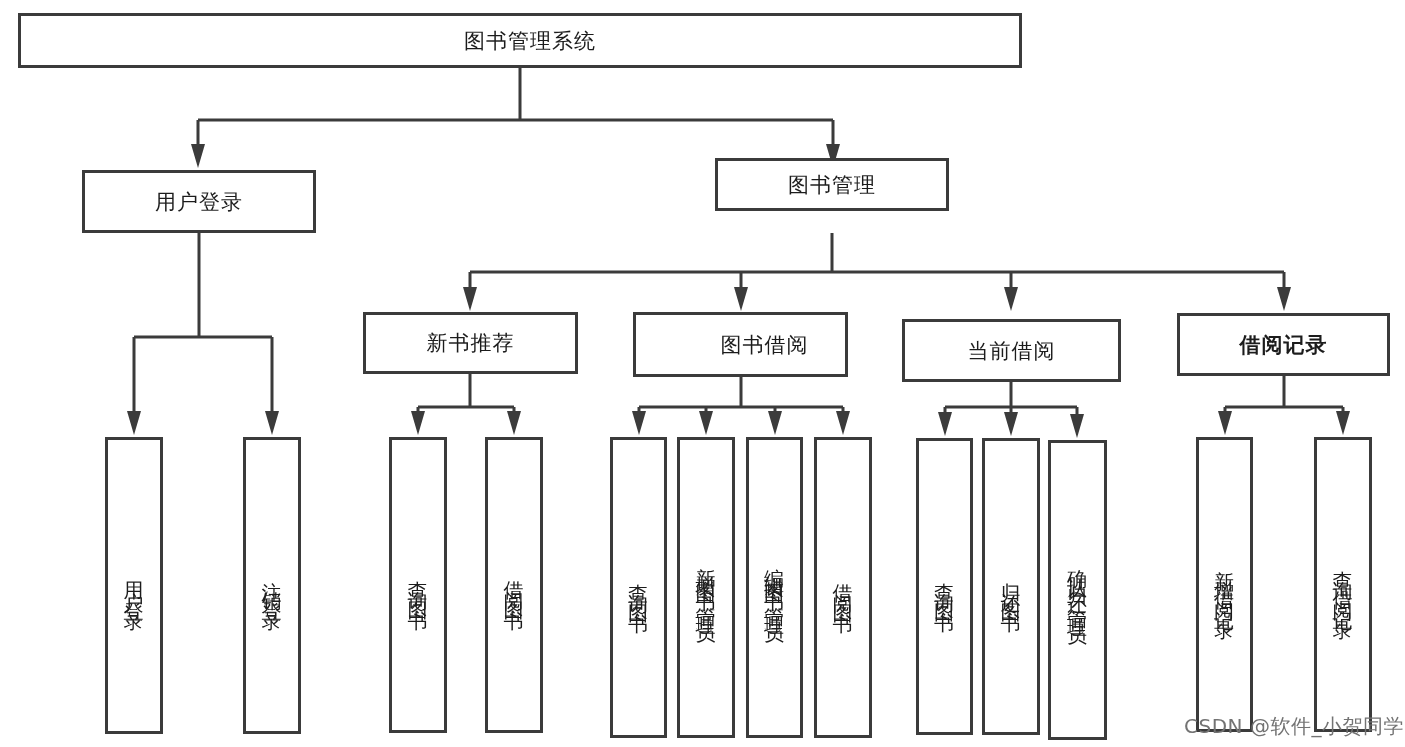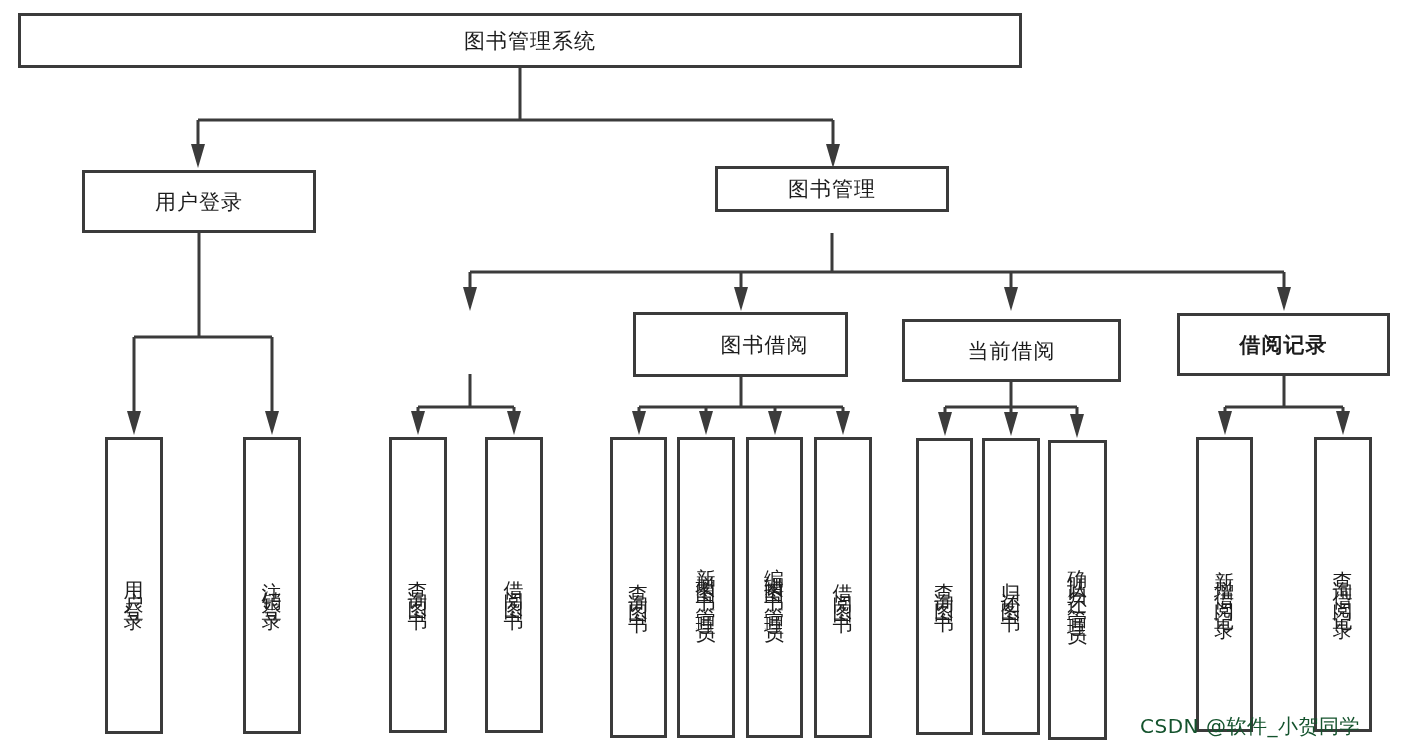--- a/index.html
+++ b/index.html
@@ -24,23 +24,23 @@
   .v-node{
     font-size:20px;
     writing-mode:vertical-rl;
     text-orientation:mixed;
     letter-spacing:10px;
     line-height:1;
   }
   .v-node.long{letter-spacing:8px;}
   .watermark{
     position:absolute;
-    left:1140px;top:713px;
+    left:1184px;top:713px;
     font-size:20px;
-    color:#14532d;
+    color:#737373;
     letter-spacing:0.5px;
     white-space:nowrap;
     z-index:5;
   }
 </style>
 </head>
 <body>
 
 <div class="canvas">
 
@@ -90,22 +90,23 @@
     <g>
       <path d="M1284 376 V407 M1225 407 H1343 M1225 407 V415 M1343 407 V415"></path>
       <polygon points="1218,411 1232,411 1225,435" fill="#3b3b3b" stroke="none"></polygon>
       <polygon points="1336,411 1350,411 1343,435" fill="#3b3b3b" stroke="none"></polygon>
     </g>
   </svg>
 
   <div class="node h-node" style="left:18px;top:13px;width:1004px;height:55px;padding-left:20px;">图书管理系统</div>
 
   <div class="node h-node" style="left:82px;top:170px;width:234px;height:63px;">用户登录</div>
-  <div class="node h-node" style="left:715px;top:166px;width:234px;height:46px;">图书管理</div>
+  <div class="node h-node" style="left:715px;top:158px;width:234px;height:53px;">图书管理</div>
 
+  <div class="node h-node" style="left:363px;top:312px;width:215px;height:62px;">新书推荐</div>
   <div class="node h-node" style="left:633px;top:312px;width:215px;height:65px;padding-left:48px;">图书借阅</div>
   <div class="node h-node" style="left:902px;top:319px;width:219px;height:63px;">当前借阅</div>
   <div class="node h-node" style="left:1177px;top:313px;width:213px;height:63px;font-weight:bold;">借阅记录</div>
 
   <div class="node v-node" style="left:105px;top:437px;width:58px;height:297px;">用户登录</div>
   <div class="node v-node" style="left:243px;top:437px;width:58px;height:297px;">注销登录</div>
 
   <div class="node v-node" style="left:389px;top:437px;width:58px;height:296px;">查询图书</div>
   <div class="node v-node" style="left:485px;top:437px;width:58px;height:296px;">借阅图书</div>
 

